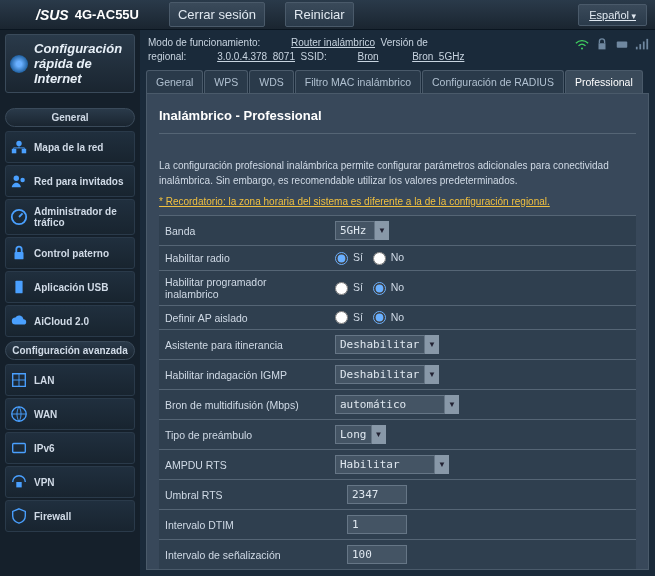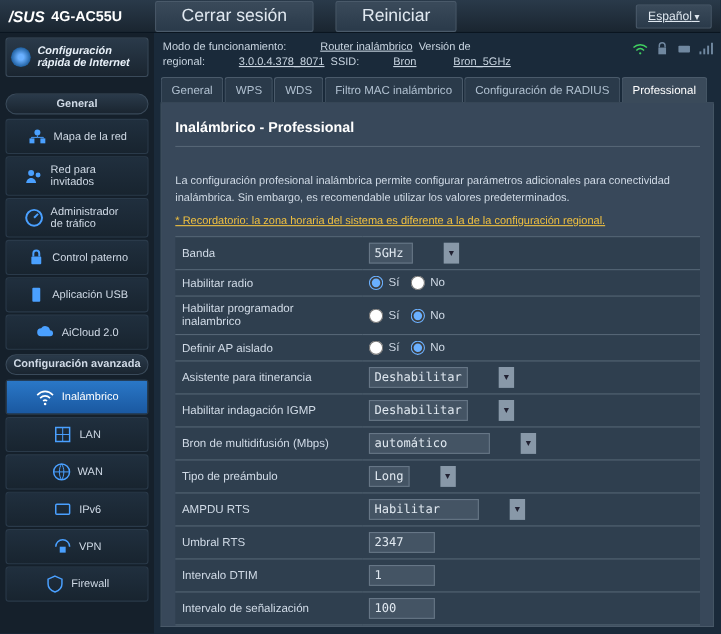--- a/index.html
+++ b/index.html
@@ -1,53 +1,53 @@
 <!DOCTYPE html>
 <html><head>
 <meta charset="utf-8">
 <style>
 * { box-sizing: border-box; margin: 0; padding: 0; }
 body { font-family: Arial, sans-serif; font-size: 11px; background: #1a2a3a; color: #c8d4e0; width: 655px; height: 576px; overflow: hidden; }
 .topbar { display: flex; align-items: center; background: linear-gradient(#2a3a4a, #1a2530); height: 30px; padding: 0 8px; border-bottom: 1px solid #0a1520; }
-.logo { font-weight: bold; font-style: italic; font-size: 14px; color: #fff; margin-right: 6px; }
+.logo { font-weight: bold; font-style: italic; font-size: 14px; color: #fff; margin-right: 6px; margin-left: 28px; }
 .model { font-size: 13px; color: #fff; font-weight: bold; }
-.topbtn { margin-left: 20px; padding: 4px 23px; background: linear-gradient(#3a4a5a,#2a3a4a); border: 1px solid #4a5a6a; color: #e0e8f0; cursor: pointer; border-radius: 2px; font-size: 16px; }
+.topbtn { margin-left: 20px; padding: 4px 8px; background: linear-gradient(#3a4a5a,#2a3a4a); border: 1px solid #4a5a6a; color: #e0e8f0; cursor: pointer; border-radius: 2px; font-size: 13px; }
 .topbtn.first { margin-left: 30px; }
 .spacer { flex: 1; }
 .langbtn { padding: 4px 10px; background: linear-gradient(#3a4a5a,#2a3a4a); border: 1px solid #4a5a6a; color: #e0e8f0; cursor: pointer; border-radius: 2px; font-size: 11px; text-decoration: underline; }
 .langbtn::after { content: " ▾"; font-size: 9px; }
 .container { display: flex; height: 546px; }
 .sidebar { width: 140px; background: #15202b; padding: 4px 5px; overflow: hidden; }
-.qis { background: linear-gradient(#2a3a4a,#1a2530); border: 1px solid #3a4a5a; border-radius: 3px; padding: 6px 4px 6px 28px; margin-bottom: 15px; color: #e8f0f8; font-size: 10px; font-style: italic; font-weight: bold; position: relative; cursor: pointer; }
+.qis { background: linear-gradient(#2a3a4a,#1a2530); border: 1px solid #3a4a5a; border-radius: 3px; padding: 6px 4px 6px 28px; margin-bottom: 15px; color: #e8f0f8; font-size: 13px; font-style: italic; font-weight: bold; position: relative; cursor: pointer; }
 .qis::before { content: ""; position: absolute; left: 4px; top: 50%; transform: translateY(-50%); width: 18px; height: 18px; background: radial-gradient(circle,#6ab0ff 20%,#2060a0 70%); border-radius: 50%; }
 .section-hdr { background: linear-gradient(#2a3a4a,#1a2530); border: 1px solid #3a4a5a; border-radius: 10px; padding: 3px 0; margin: 4px 0; text-align: center; font-size: 10px; font-weight: bold; color: #d0dae6; }
-.navitem { display: flex; align-items: center; padding: 6px 16px; border-radius: 3px; border: 1px solid #2a3a4a; background: linear-gradient(#202f3e,#18242f); margin-bottom: 2px; cursor: pointer; font-size: 10px; font-weight: normal; color: #d0dae6; justify-content: center; }
+.navitem { display: flex; align-items: center; padding: 6px 4px; border-radius: 3px; border: 1px solid #2a3a4a; background: linear-gradient(#202f3e,#18242f); margin-bottom: 2px; cursor: pointer; font-size: 10px; font-weight: bold; color: #d0dae6; }
 .navitem.active { background: linear-gradient(#2a78c8,#1a58a0); color: #fff; }
 .nicon { width: 18px; height: 18px; margin-right: 6px; display: flex; align-items: center; justify-content: center; }
 .main { flex: 1; padding: 4px 6px 6px 6px; overflow: hidden; display: flex; flex-direction: column; }
 .infobar { font-size: 10px; color: #c8d4e0; padding: 2px 0 6px 2px; display: flex; align-items: flex-start; }
 .infotext { flex: 1; line-height: 14px; }
 .infotext a { color: #c8d4e0; text-decoration: underline; padding-left: 28px; }
 .status-icons { display: flex; gap: 6px; align-items: center; padding-top: 2px; }
 .sic { width: 14px; height: 12px; }
 .tabs { display: flex; border-bottom: 1px solid #4a5a6a; }
 .tab { padding: 5px 9px; background: #2a3a4a; border: 1px solid #4a5a6a; border-bottom: none; margin-right: 1px; cursor: pointer; font-size: 10.5px; color: #b0c0d0; border-radius: 3px 3px 0 0; }
 .tab.active { background: #3a4a5a; color: #fff; }
 .panel { background: #38485a; border: 1px solid #4a5a6a; border-top: none; padding: 10px 12px; flex: 1; overflow-y: auto; }
 .panel-title { font-size: 13px; color: #fff; font-weight: bold; padding: 4px 0 10px 0; border-bottom: 1px solid #556575; margin-bottom: 24px; }
 .panel-desc { font-size: 10px; color: #d0dae6; line-height: 15px; margin-bottom: 8px; }
 .reminder { font-size: 10px; color: #f0c040; text-decoration: underline; margin-bottom: 8px; display: block; }
 .form-table { width: 100%; border-collapse: collapse; background: #2f3f4f; }
 .form-table tr { border-bottom: 1px solid #556575; border-top: 1px solid #556575; }
 .form-table td { padding: 5px 6px; font-size: 10.5px; color: #d0dae6; vertical-align: middle; }
 .form-table td:first-child { width: 170px; }
 .sel { background: #445464; color: #e0e8f0; border: 1px solid #667686; padding: 2px 4px; font-family: monospace; font-size: 11px; }
-.sel-wrap { display: inline-flex; align-items: stretch; gap: 28px; }
+.sel-wrap { display: inline-flex; align-items: stretch; }
 .sel-arrow { background: #8898a8; width: 14px; display: flex; align-items: center; justify-content: center; color: #223; font-size: 8px; cursor: pointer; }
-.txt { background: #445464; color: #e0e8f0; border: 1px solid #667686; padding: 2px 4px; font-family: monospace; font-size: 11px; width: 60px; }
+.txt { background: #445464; color: #e0e8f0; border: 1px solid #667686; padding: 2px 4px; font-family: monospace; font-size: 11px; width: 60px; margin-left: 12px; }
 .radio-lbl { margin-right: 10px; font-size: 10.5px; color: #d0dae6; }
 input[type=radio] { vertical-align: middle; margin-right: 2px; accent-color: #6ab0ff; }
 .panel::-webkit-scrollbar { width: 8px; }
 .panel::-webkit-scrollbar-track { background: #2a3a4a; }
 .panel::-webkit-scrollbar-thumb { background: #4a5f7a; border-radius: 4px; }
 </style>
 </head>
 <body>
 
 <div class="topbar">
@@ -113,29 +113,20 @@
     <div class="navitem">
         <span class="nicon">
           <svg viewBox="0 0 20 20" width="18" height="18">
             <path d="M6 14a4 4 0 010-8 5 5 0 019 2 3 3 0 010 6z" fill="#4aa0ff"></path>
           </svg>
         </span>
         <span>AiCloud 2.0</span>
       </div>
 
     <div class="section-hdr">Configuración avanzada</div>
-    <div class="navitem active">
-        <span class="nicon">
-          <svg viewBox="0 0 20 20" width="18" height="18">
-            <path d="M2 8c5-5 11-5 16 0M5 11c3-3 7-3 10 0M8 14c1.3-1.3 2.7-1.3 4 0" stroke="#fff" stroke-width="1.6" fill="none"></path>
-            <circle cx="10" cy="17" r="1.3" fill="#fff"></circle>
-          </svg>
-        </span>
-        <span>Inalámbrico</span>
-      </div>
     <div class="navitem">
         <span class="nicon">
           <svg viewBox="0 0 20 20" width="18" height="18">
             <path d="M3 3h14v14H3z" fill="none" stroke="#4aa0ff" stroke-width="1.5"></path>
             <path d="M10 3v14M3 10h14" stroke="#4aa0ff"></path>
           </svg>
         </span>
         <span>LAN</span>
       </div>
     <div class="navitem">

